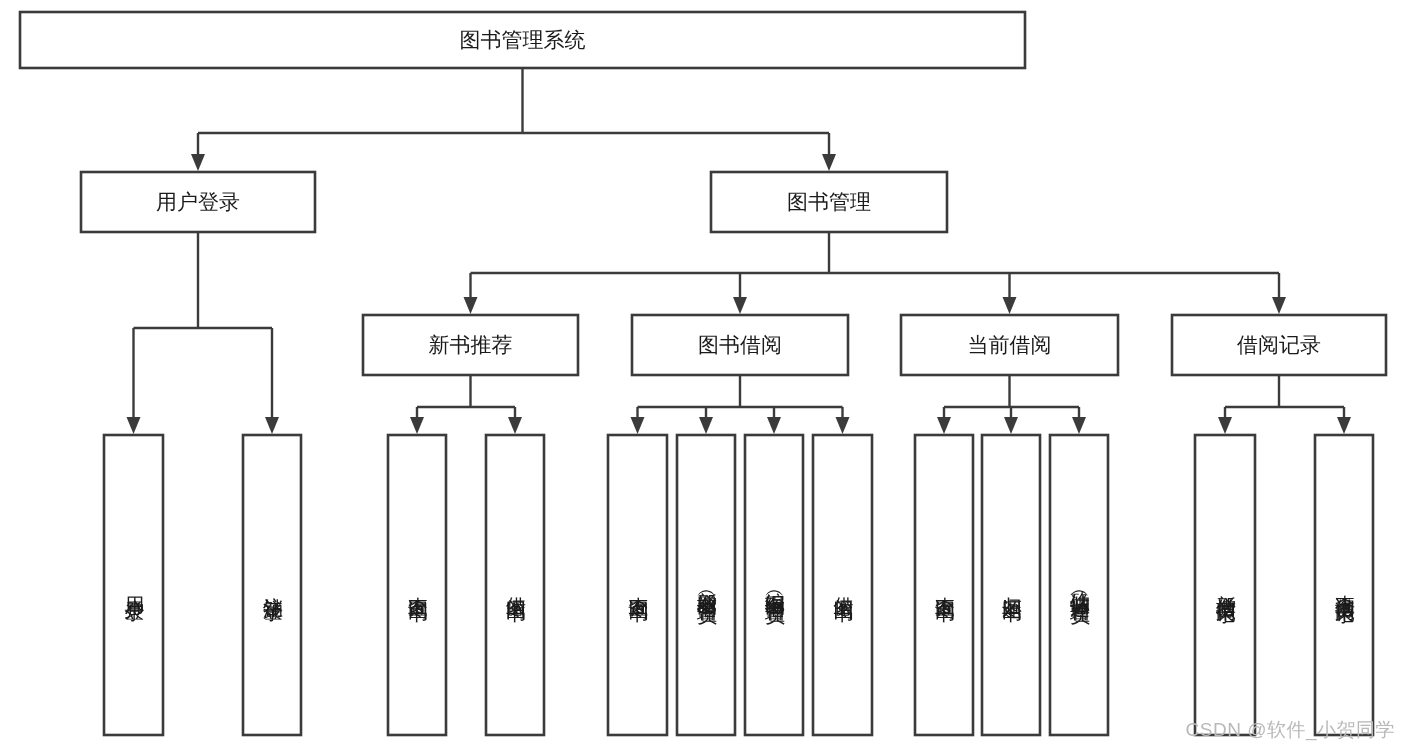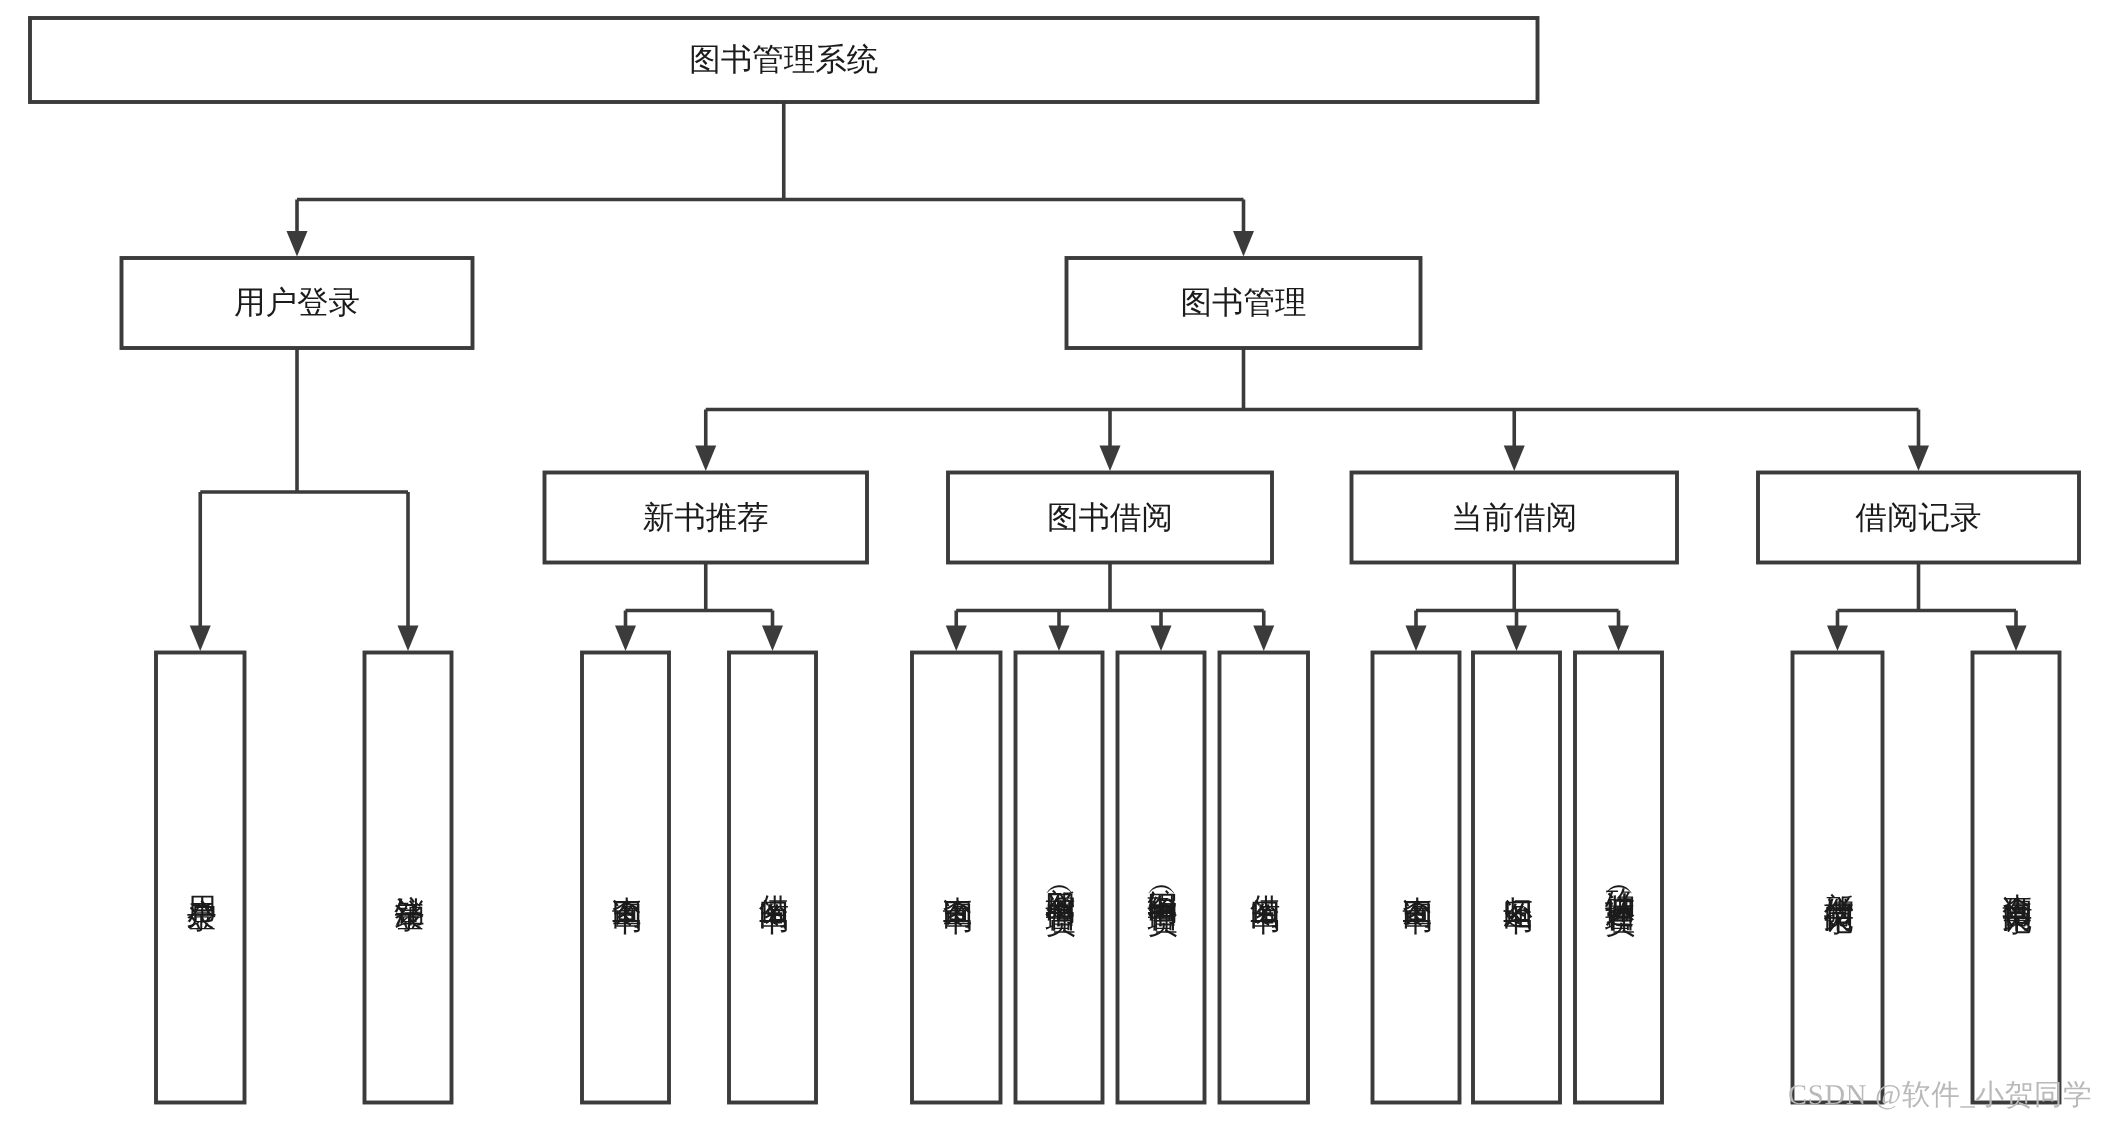--- a/index.html
+++ b/index.html
@@ -35,21 +35,21 @@
     stroke-width:2.4;
     stroke-linecap:butt;
     stroke-linejoin:miter;
   }
   .arrow-head{fill:#3b3b3b;stroke:none;}
 
   .watermark{
     position:absolute;
     right:10px;
     bottom:4px;
-    font-family:Liberation Serif, serif;
+    font-family:Liberation Sans, sans-serif;
     font-size:19px;
     color:#b9b9b9;
     white-space:nowrap;
     user-select:none;
     letter-spacing:0.5px;
   }
 </style>
 </head>
 <body>
 

